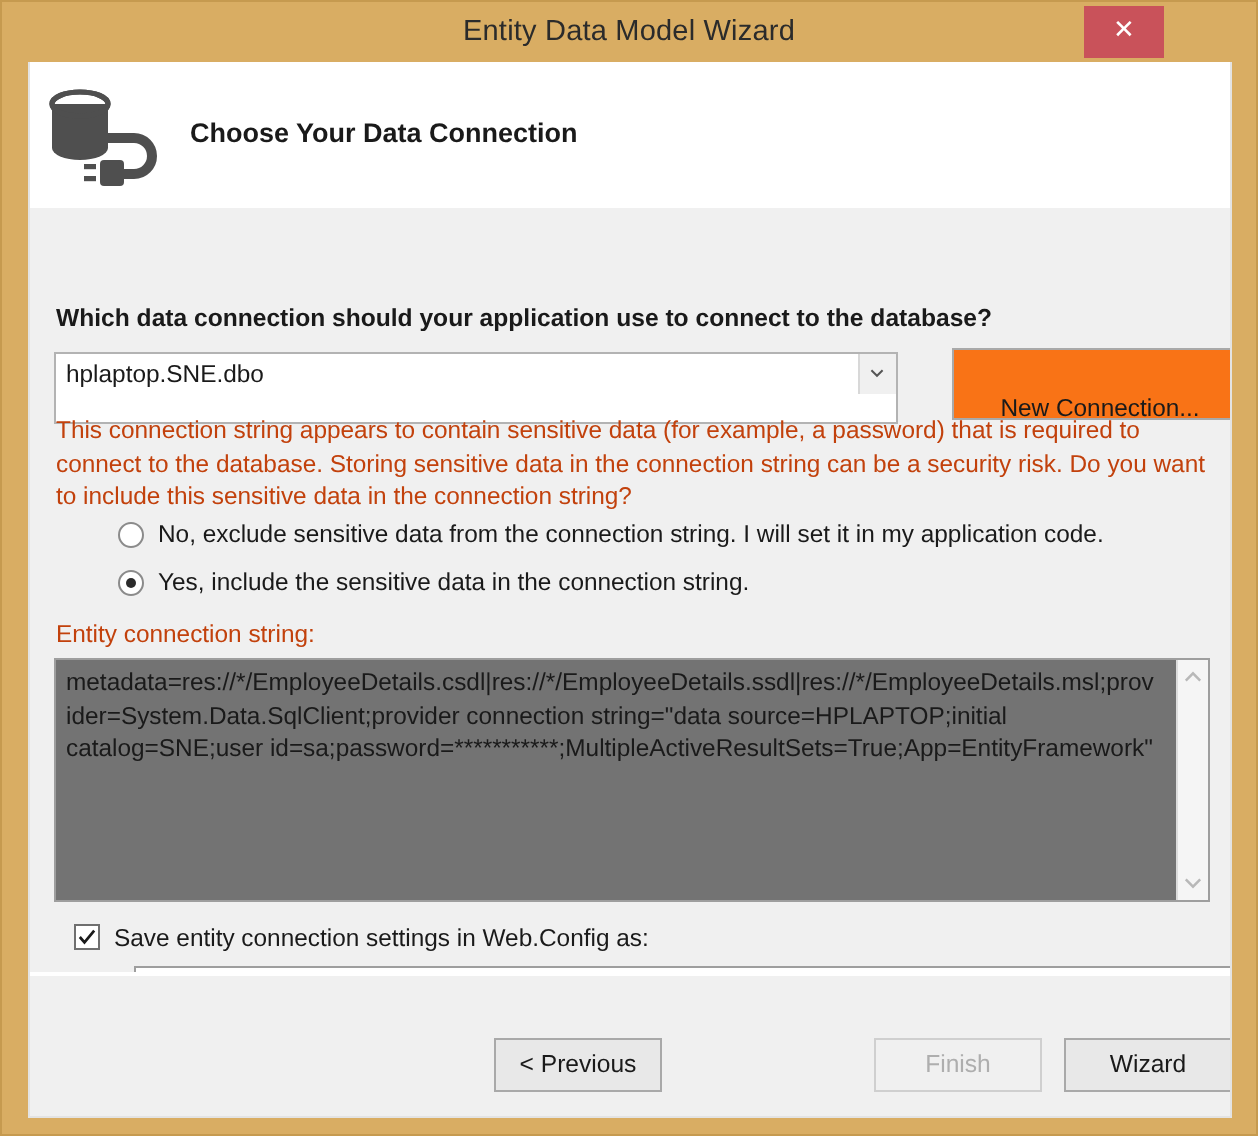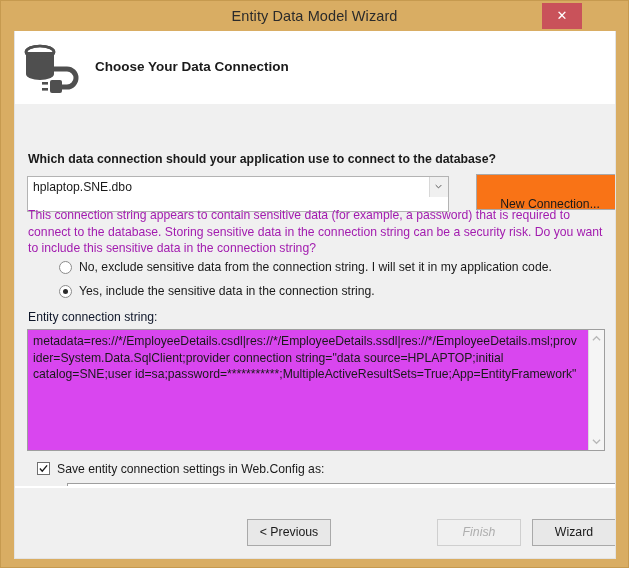--- a/index.html
+++ b/index.html
@@ -175,21 +175,21 @@
     padding: 17px;
     margin-left: 20px;
   }
 
   .para {
     position: absolute;
     left: 13px;
     top: 103px;
     width: 578px;
     font-size: 12.2px;
-    color: #a21caf;
+    color: #c2410c;
     line-height: 16.5px;
   }
 
   .radio-row {
     position: absolute;
     left: 44px;
     font-size: 12.2px;
     color: #1a1a1a;
     height: 18px;
     cursor: pointer;
@@ -224,30 +224,30 @@
     top: 0;
     line-height: 17px;
     white-space: nowrap;
   }
 
   .cs-label {
     position: absolute;
     left: 13px;
     top: 206px;
     font-size: 12.2px;
-    color: #0f172a;
+    color: #c2410c;
   }
 
   .cs-box {
     position: absolute;
     left: 12px;
     top: 225px;
     width: 578px;
     height: 122px;
-    background: #d946ef;
+    background: #737373;
     border: 1px solid #9e9e9e;
     box-sizing: border-box;
   }
   .cs-text {
     position: absolute;
     left: 5px;
     top: 3px;
     width: 545px;
     font-size: 12.2px;
     color: #1a1a1a;
@@ -347,21 +347,21 @@
     font-size: 12.3px;
     color: #1a1a1a;
     text-align: center;
     line-height: 25px;
     cursor: pointer;
     font-family: "Liberation Sans", sans-serif;
     padding: 0;
   }
   .btn.prev   { left: 232px; }
   .btn.next   { left: 327px; border: 2px solid #3c9ade; background: #eeeeee; line-height: 23px; }
-  .btn.finish { left: 422px; color: #aeaeae; border-color: #cfcfcf; background: #f0f0f0; cursor: default; font-style: italic; }
+  .btn.finish { left: 422px; color: #aeaeae; border-color: #cfcfcf; background: #f0f0f0; cursor: default; }
   .btn.cancel { left: 517px; }
 </style>
 </head>
 <body>
 
 <div class="window">
 
   <div class="titlebar">
     <div class="titlebar-text">Entity Data Model Wizard</div>
     <div class="close-button">✕</div>

